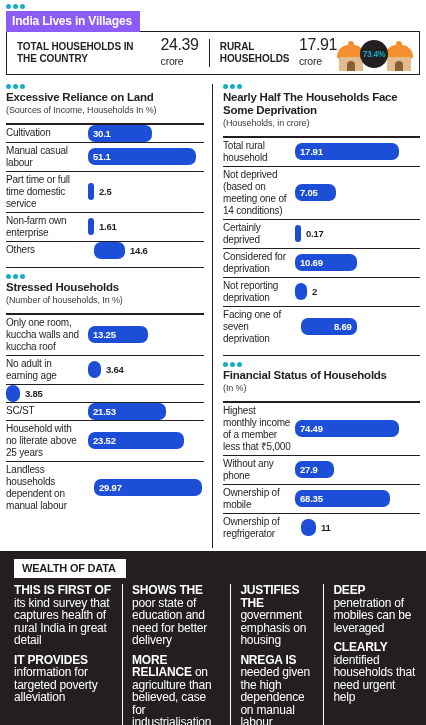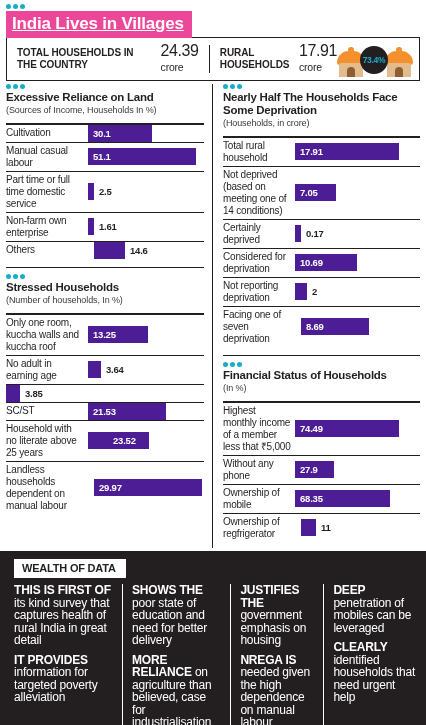--- a/index.html
+++ b/index.html
@@ -11,23 +11,23 @@
     overflow:hidden;
   }
   .page{position:relative;width:426px;height:725px;background:#fff;}
 
   
   .dots{display:flex;gap:2px;margin:0 0 2px 0;}
   .dots i{display:block;width:5px;height:5px;border-radius:50%;background:#17ADC9;}
 
   
   .hdr{position:absolute;left:6px;top:4px;width:414px;}
-  .hdr-tab{display:inline-block;background:#ec4899;color:#fff;
-    font-size:17px;font-weight:bold;letter-spacing:-0.2px;
-    padding:3px 8px 4px 6px;position:relative;z-index:3;text-decoration:underline;}
+  .hdr-tab{display:inline-block;background:#8b5cf6;color:#fff;
+    font-size:12px;font-weight:bold;letter-spacing:-0.2px;
+    padding:3px 8px 4px 6px;position:relative;z-index:3;}
   .hdr-box{position:relative;margin-top:-1px;border:1.5px solid #231f20;
     background:#fff;height:44px;box-sizing:border-box;}
   .hdr-inner{display:flex;align-items:center;height:100%;padding:0 6px 0 10px;}
   .hdr-stat{display:flex;align-items:center;}
   .hdr-lbl{font-size:10px;font-weight:bold;color:#231f20;line-height:12px;letter-spacing:-0.1px;text-transform:uppercase;}
   .hdr-num{font-size:16px;font-weight:normal;color:#231f20;line-height:12px;margin-left:7px;letter-spacing:-0.4px;}
   .hdr-num small{display:block;font-size:10.5px;margin-top:4px;letter-spacing:-0.2px;}
   .hdr-div{width:1.5px;height:28px;background:#231f20;margin:0 10px;}
   .huts{margin-left:auto;position:relative;width:76px;height:36px;display:flex;align-items:flex-end;}
   .hut{position:relative;width:28px;height:30px;}
@@ -50,21 +50,21 @@
   .sect-title{font-size:11.5px;font-weight:bold;color:#231f20;line-height:13px;letter-spacing:-0.25px;margin-top:1px;}
   .sect-sub{font-size:9px;color:#3a3a3a;line-height:11px;margin-top:1px;letter-spacing:-0.1px;}
   .sect-rule{height:1.5px;background:#231f20;margin:7px 0 0 0;}
 
   .rows{margin-top:0;}
   .row{display:flex;align-items:stretch;border-bottom:1.2px solid #231f20;position:relative;min-height:17px;}
   .row:last-child{border-bottom:none;gap:6px;}
   .row-lbl{font-size:10px;color:#231f20;line-height:12px;letter-spacing:-0.2px;
     padding:2px 4px 2px 0;display:flex;align-items:center;box-sizing:border-box;}
   .row-bar{position:relative;flex:1;display:flex;align-items:center;}
-  .bar{height:17px;background:#4c1d95;display:flex;align-items:center;box-sizing:border-box;}
+  .bar{height:17px;background:#1d4ed8;display:flex;align-items:center;box-sizing:border-box;border-radius:7px;}
   .bar .v{font-size:9.5px;font-weight:bold;color:#fff;padding-left:5px;letter-spacing:-0.2px;white-space:nowrap;}
   .vout{font-size:9.5px;font-weight:bold;color:#231f20;padding-left:5px;letter-spacing:-0.2px;white-space:nowrap;}
 
   
   .col-left .row-lbl{width:82px;min-width:82px;}
   
   .col-right .row-lbl{width:72px;min-width:72px;}
 
   .mid-rule{height:1.5px;background:#231f20;margin:8px 0 6px 0;}
 
@@ -223,21 +223,21 @@
               <div class="row-lbl">SC/ST</div>
               <div class="row-bar">
                 <div class="bar" style="width: 78px;">
                   <span class="v">21.53</span>
                 </div>
               </div>
             </div>
             <div class="row">
               <div class="row-lbl">Household with no literate above 25 years</div>
               <div class="row-bar">
-                <div class="bar" style="width: 61px; padding-left: 20px;">
+                <div class="bar" style="width: 96px;">
                   <span class="v">23.52</span>
                 </div>
               </div>
             </div>
             <div class="row">
               <div class="row-lbl">Landless households dependent on manual labour</div>
               <div class="row-bar">
                 <div class="bar" style="width: 108px;">
                   <span class="v">29.97</span>
                 </div>
@@ -294,21 +294,21 @@
             <div class="row">
               <div class="row-lbl">Not reporting deprivation</div>
               <div class="row-bar">
                 <div class="bar" style="width: 12px;"></div>
                 <span class="vout">2</span>
               </div>
             </div>
             <div class="row">
               <div class="row-lbl">Facing one of seven deprivation</div>
               <div class="row-bar">
-                <div class="bar" style="width: 68px;">
+                <div class="bar" style="width: 56px; padding-left: 28px;">
                   <span class="v">8.69</span>
                 </div>
               </div>
             </div>
           </div>
       </div>
 
       <div class="mid-rule"></div>
 
       <div class="sect">

